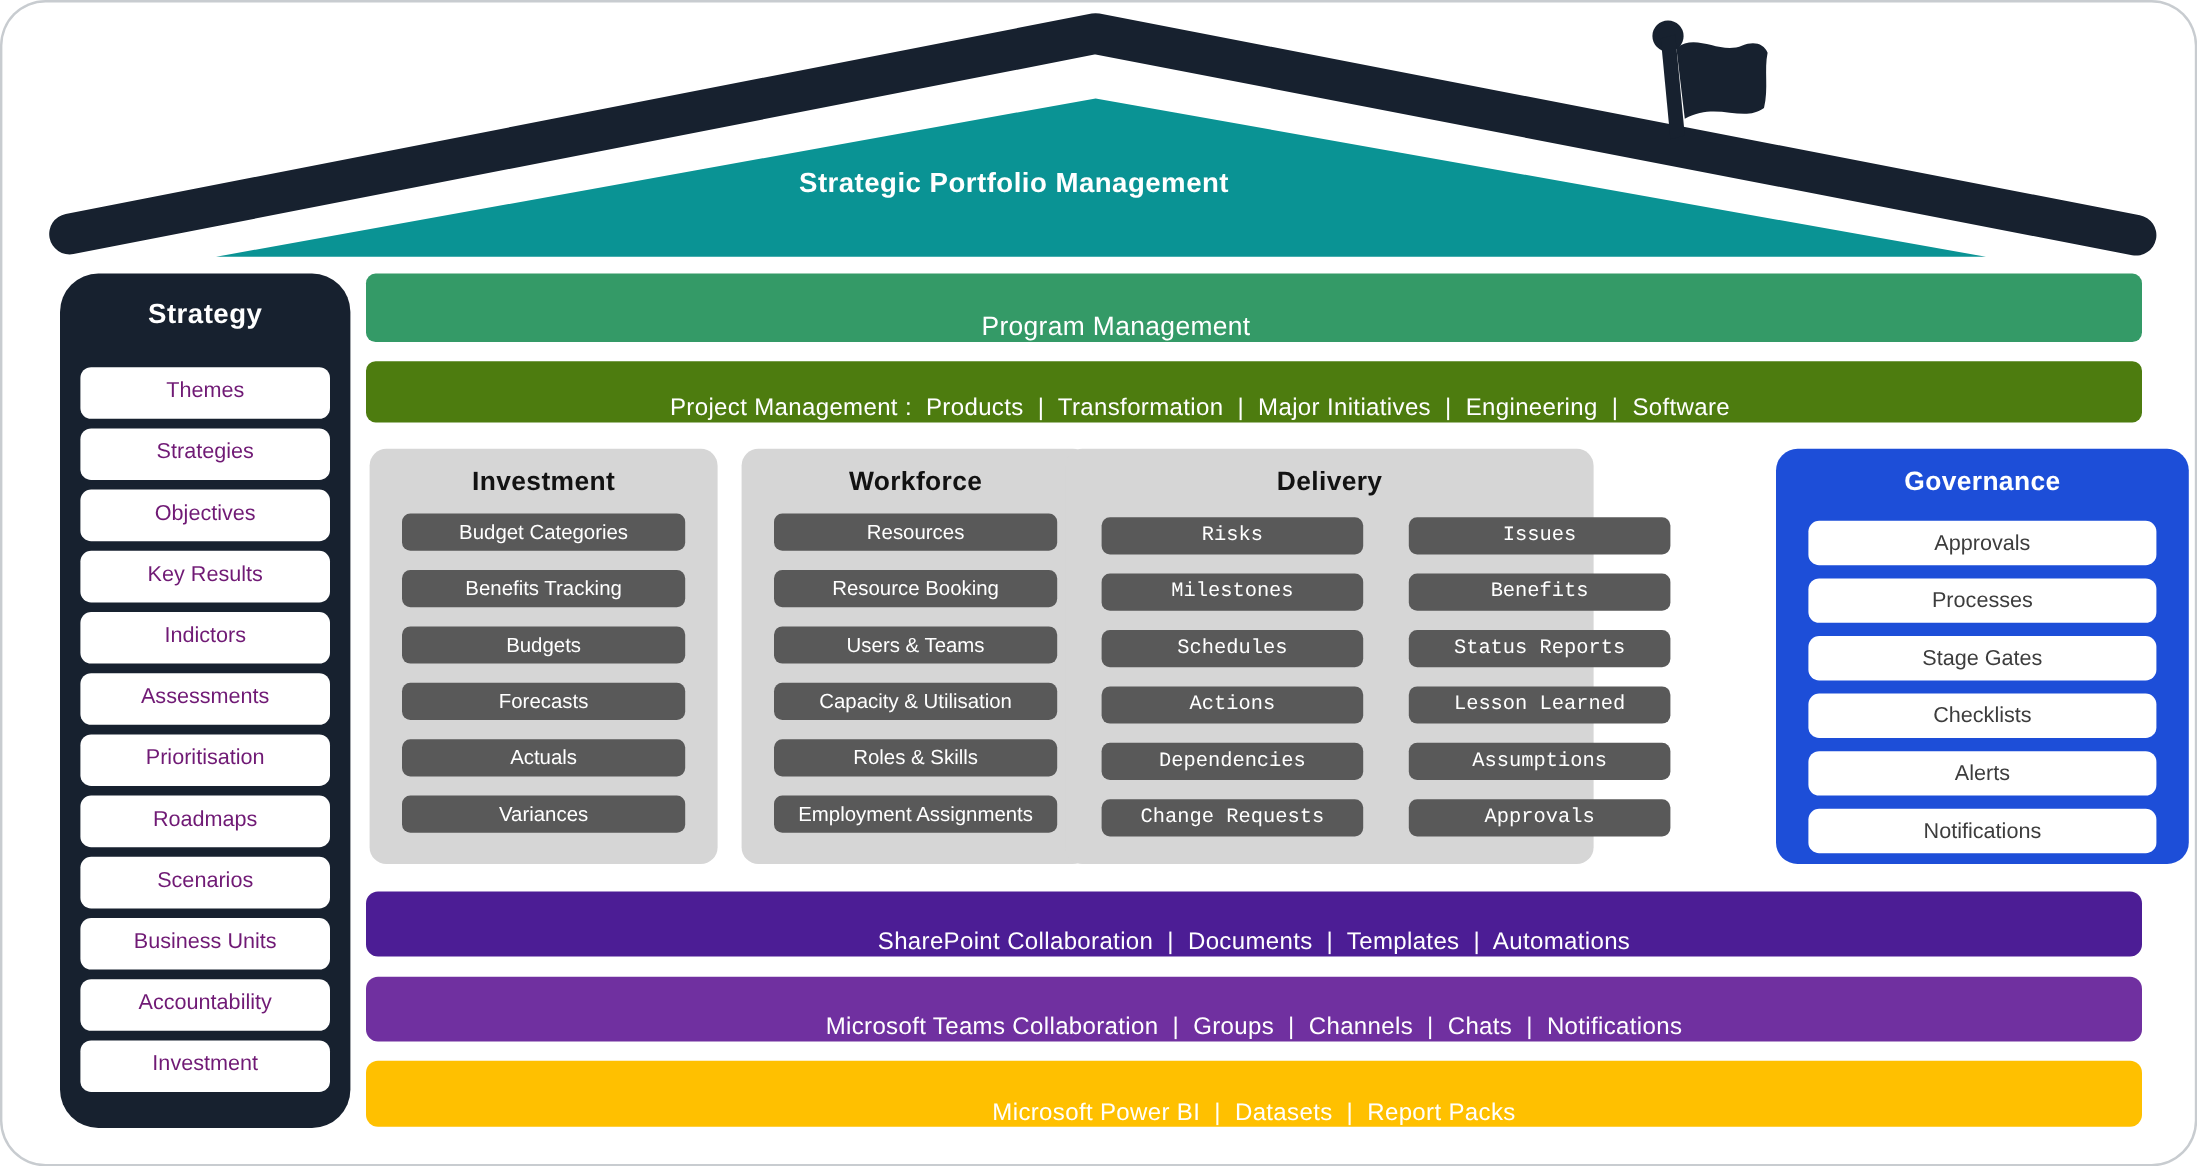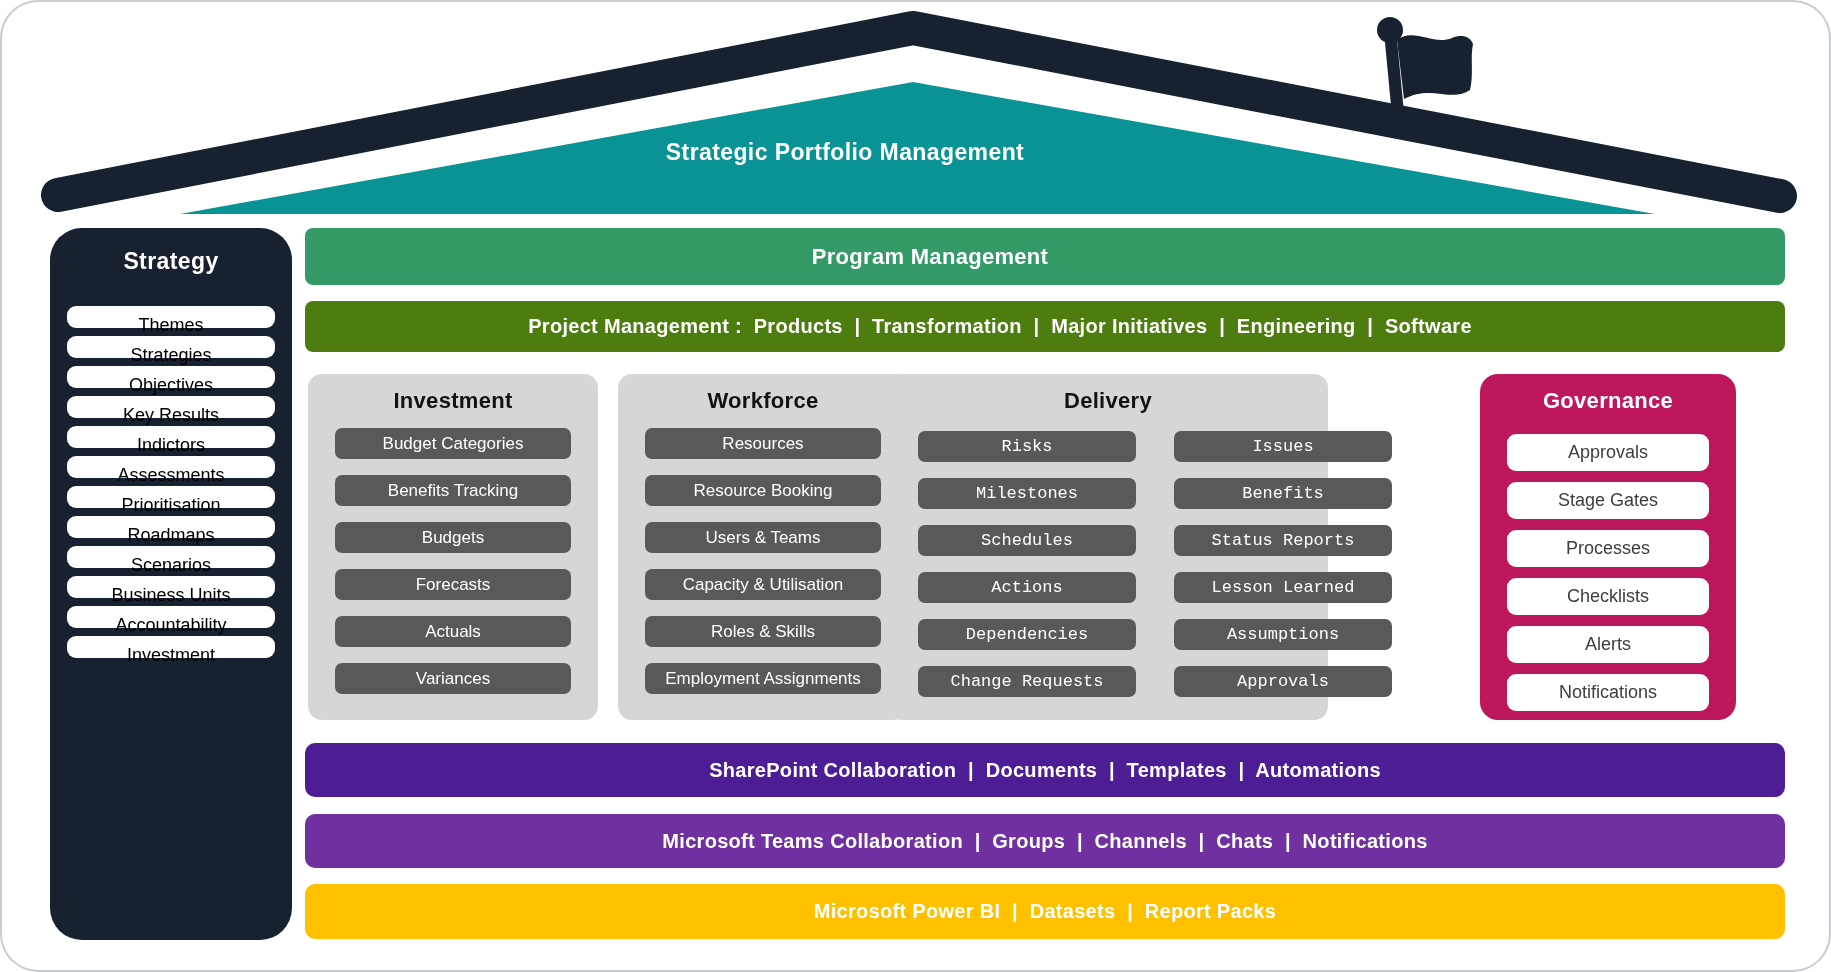--- a/index.html
+++ b/index.html
@@ -12,38 +12,38 @@
   .roof-svg{position:absolute;left:0;top:0;display:block;}
   .roof-title{
     position:absolute;left:515px;top:139px;width:660px;text-align:center;
     color:#ffffff;font-size:23px;font-weight:700;letter-spacing:.4px;white-space:pre;
   }
   
   .sidebar{position:absolute;left:50px;top:228px;width:242px;height:712px;
     background:#17212F;border-radius:32px;}
   .sidebar-title{margin-top:20px;text-align:center;color:#ffffff;font-size:23px;font-weight:700;letter-spacing:.4px;}
   .sidebar-items{position:absolute;top:78px;left:17px;right:17px;display:flex;flex-direction:column;gap:8px;}
-  .pill{height:22px;background:#ffffff;border-radius:9px;color:#000000;
+  .pill{height:43px;background:#ffffff;border-radius:9px;color:#701a75;
     font-size:18px;line-height:38px;text-align:center;white-space:nowrap;}
   
-  .bar{position:absolute;left:305px;width:1480px;color:#ffffff;font-weight:700;
-    display:flex;align-items:center;justify-content:center;white-space:pre;letter-spacing:.3px;}
+  .bar{position:absolute;left:305px;width:1480px;color:#ffffff;font-weight:400;
+    display:flex;align-items:flex-end;justify-content:center;white-space:pre;letter-spacing:.3px;}
   #bar-program{top:228px;height:57px;background:#349A67;border-radius:8px;font-size:22px;}
   #bar-program .bar-label{transform:translateX(-115px);}
   #bar-project{top:301px;height:51px;background:#4d7c0f;border-radius:8px;font-size:20px;}
   #bar-project .bar-label{transform:translateX(-45px);}
   #bar-sharepoint{top:743px;height:54px;background:#4c1d95;border-radius:10px;font-size:20px;}
   #bar-teams{top:814px;height:54px;background:#7030A0;border-radius:10px;font-size:20px;}
   #bar-powerbi{top:884px;height:55px;background:#FFC000;border-radius:10px;font-size:20px;}
   
   .panel{position:absolute;top:374px;height:346px;background:#D6D6D6;border-radius:14px;}
   #panel-investment{left:308px;width:290px;}
   #panel-workforce{left:618px;width:290px;}
   #panel-delivery{left:888px;width:440px;}
-  #panel-governance{left:1480px;width:256px;background:#be185d;border-radius:18px;}
+  #panel-governance{left:1480px;width:344px;background:#1d4ed8;border-radius:18px;}
   .panel-title{margin:0;padding-top:14px;text-align:center;font-weight:700;font-size:22px;color:#121212;letter-spacing:.3px;}
   #panel-governance .panel-title{color:#ffffff;}
   .panel-items{position:absolute;top:54px;left:27px;right:27px;display:flex;flex-direction:column;gap:16px;}
   .btn{height:31px;border-radius:7px;background:#595959;color:#ffffff;
     font-size:17px;line-height:31px;text-align:center;white-space:nowrap;}
   .delivery-col{position:absolute;top:57px;width:218px;display:flex;flex-direction:column;gap:16px;font-family:Liberation Mono, monospace;}
   #delivery-left{left:30px;}
   #delivery-right{left:286px;}
   .gov-items{position:absolute;top:60px;left:27px;right:27px;display:flex;flex-direction:column;gap:11px;}
   .gov-pill{height:37px;background:#ffffff;border-radius:9px;color:#3d3d3d;
@@ -131,22 +131,22 @@
         <div class="btn">Lesson Learned</div>
         <div class="btn">Assumptions</div>
         <div class="btn">Approvals</div>
       </div>
   </div>
 
   <div class="panel" id="panel-governance">
     <div class="panel-title">Governance</div>
     <div class="gov-items">
         <div class="gov-pill">Approvals</div>
+        <div class="gov-pill">Processes</div>
         <div class="gov-pill">Stage Gates</div>
-        <div class="gov-pill">Processes</div>
         <div class="gov-pill">Checklists</div>
         <div class="gov-pill">Alerts</div>
         <div class="gov-pill">Notifications</div>
       </div>
   </div>
 
   <div class="bar" id="bar-sharepoint">
     <span class="bar-label">SharePoint Collaboration  |  Documents  |  Templates  |  Automations</span>
   </div>
   <div class="bar" id="bar-teams">

